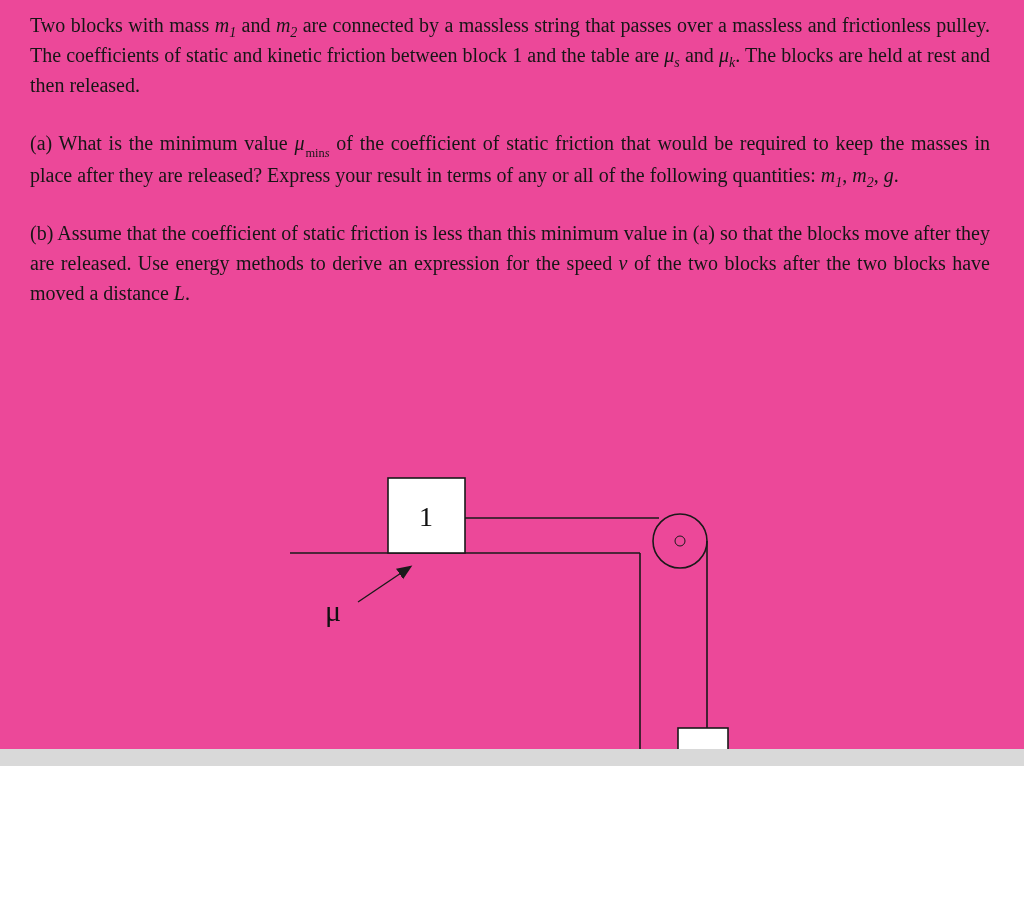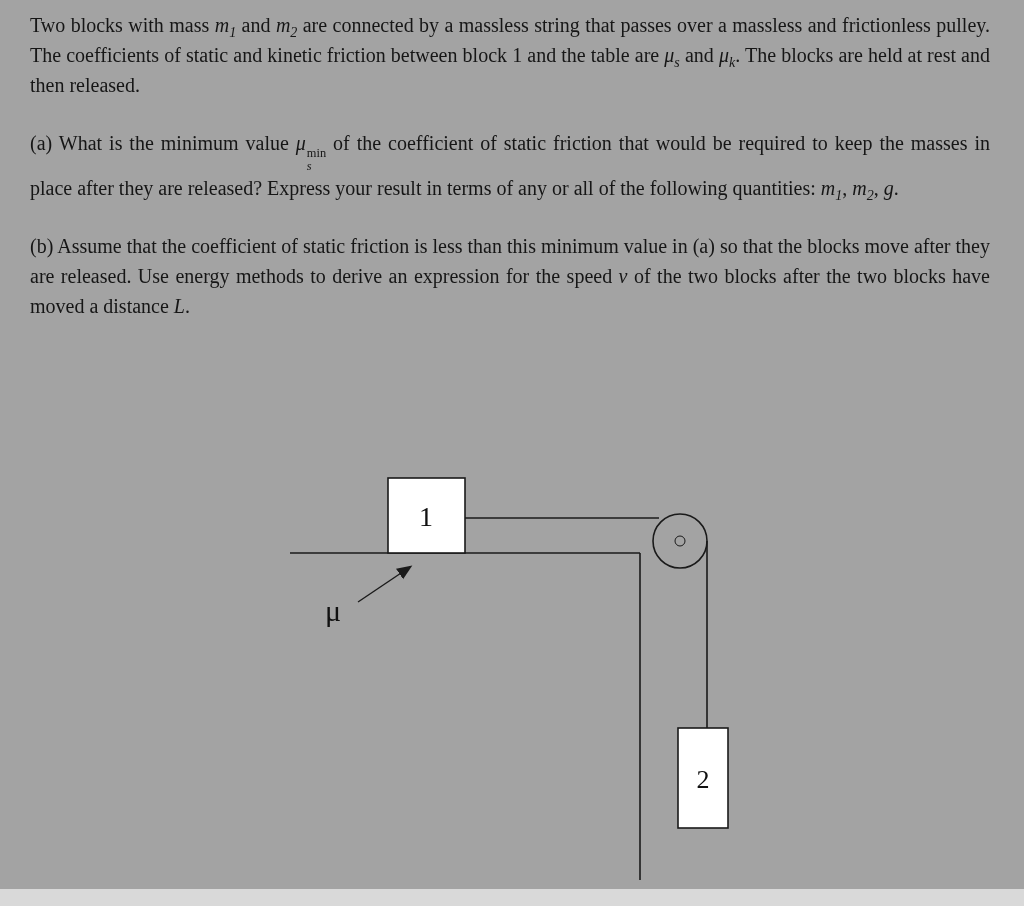--- a/index.html
+++ b/index.html
@@ -4,22 +4,22 @@
 <style>
   html, body {
     margin: 0;
     padding: 0;
     background: #ffffff;
     font-family: "Liberation Serif", "DejaVu Serif", serif;
   }
   .page {
     position: relative;
     width: 1024px;
-    height: 906px;
-    background: #a3a3a3;
+    height: 766px;
+    background: #ec4899;
     overflow: hidden;
   }
   .text-block {
     position: absolute;
     top: 10px;
     left: 30px;
     right: 34px;
     color: #161616;
   }
   p.para {
@@ -31,21 +31,21 @@
   .math {
     font-style: italic;
     white-space: nowrap;
   }
   .math sub {
     font-size: 0.7em;
     line-height: 0;
   }
   .supsub {
     display: inline-flex;
-    flex-direction: column;
+    flex-direction: row;
     vertical-align: -0.55em;
     line-height: 1.05;
     font-size: 0.62em;
     margin-left: 1px;
   }
   .supsub .sup { font-style: normal; display: block; }
   .supsub .sub { font-style: italic; display: block; }
   .diagram {
     position: absolute;
     left: 0;

